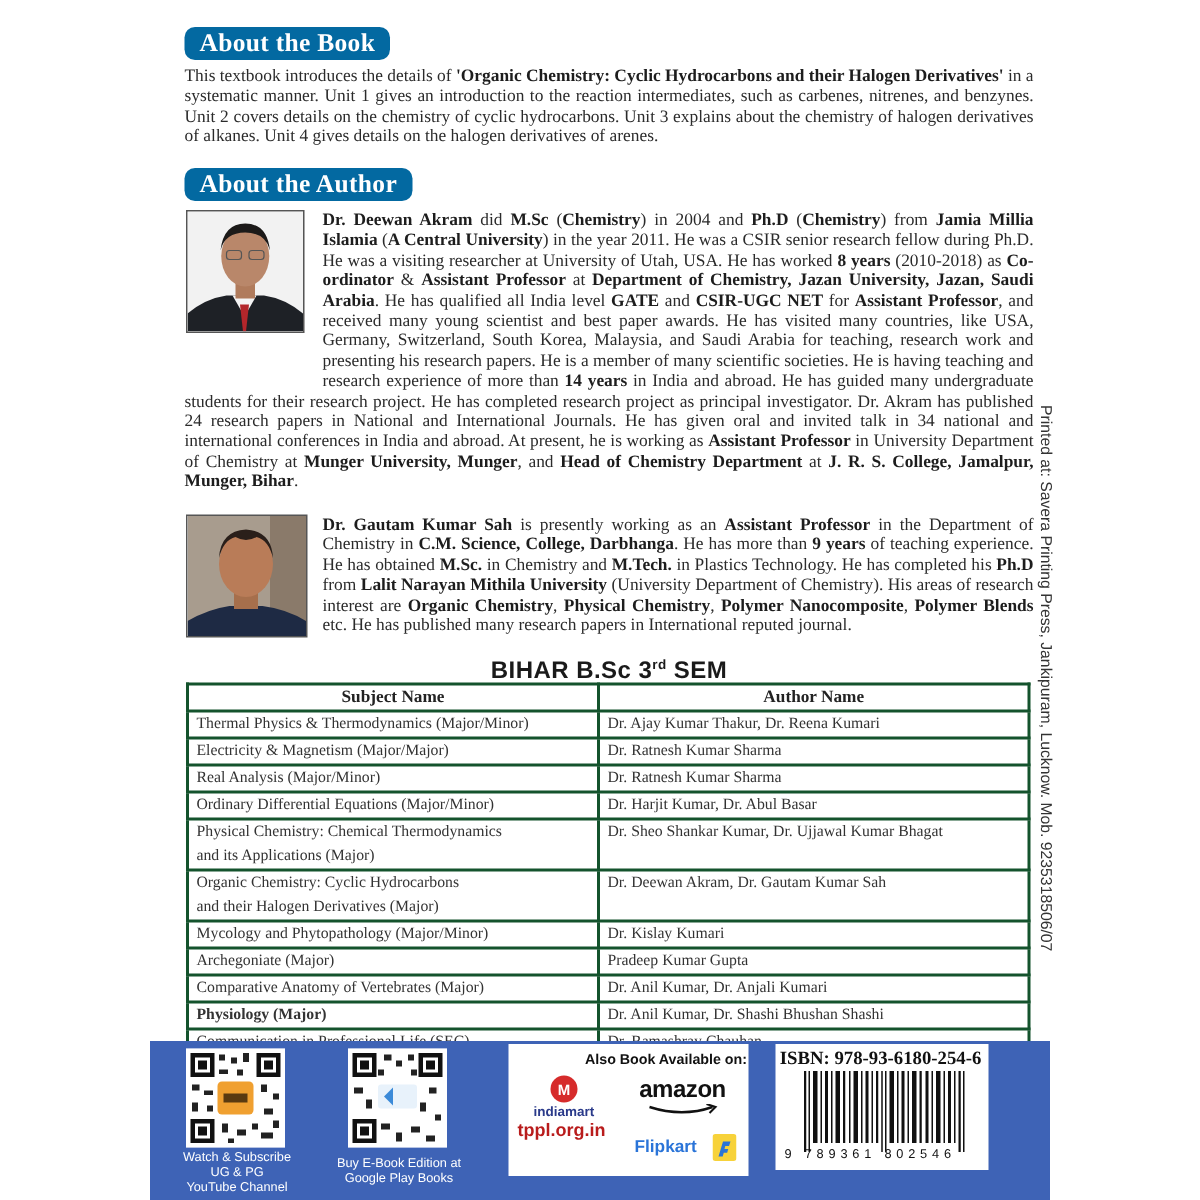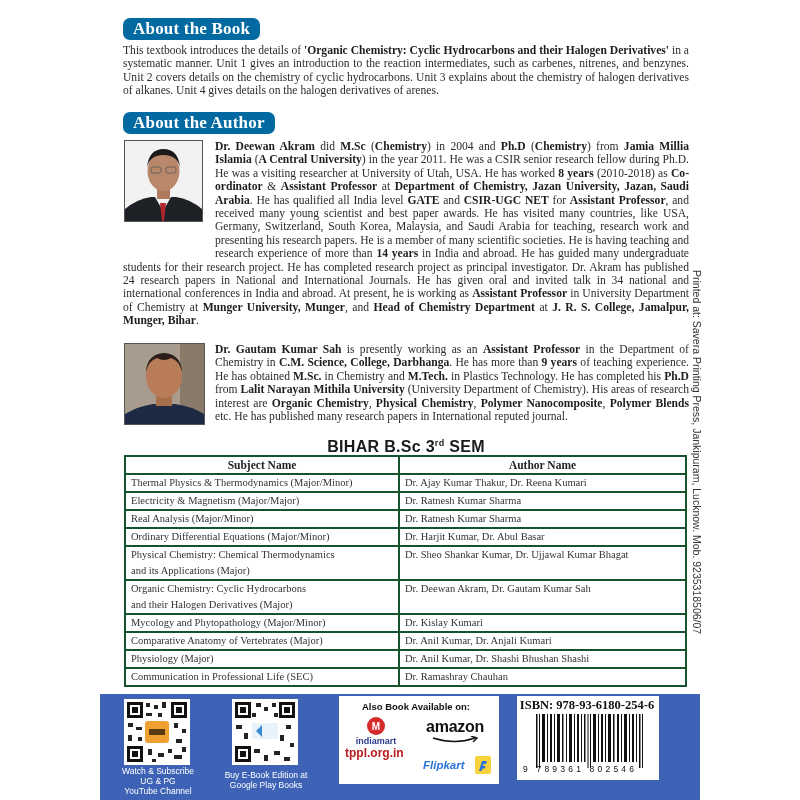--- a/index.html
+++ b/index.html
@@ -107,25 +107,29 @@
         <tr>
           <td class="c1" style="white-space: pre-line;">Organic Chemistry: Cyclic Hydrocarbons
 and their Halogen Derivatives  (Major)</td>
           <td>Dr. Deewan Akram, Dr. Gautam Kumar Sah</td>
         </tr>
         <tr>
           <td class="c1" style="white-space: pre-line;">Mycology and Phytopathology  (Major/Minor)</td>
           <td>Dr. Kislay Kumari</td>
         </tr>
         <tr>
+          <td class="c1" style="white-space: pre-line;">Archegoniate (Major)</td>
+          <td>Pradeep Kumar Gupta</td>
+        </tr>
+        <tr>
           <td class="c1" style="white-space: pre-line;">Comparative Anatomy of Vertebrates (Major)</td>
           <td>Dr. Anil Kumar, Dr. Anjali Kumari</td>
         </tr>
         <tr>
-          <td class="c1" style="white-space: pre-line;">Physiology  (Major)</td>
+          <td class="c1" style="white-space: pre-line; font-weight: bold;">Physiology  (Major)</td>
           <td>Dr. Anil Kumar, Dr. Shashi Bhushan Shashi</td>
         </tr>
         <tr>
           <td class="c1" style="white-space: pre-line;">Communication in Professional Life  (SEC)</td>
           <td>Dr. Ramashray Chauhan</td>
         </tr>
       </tbody>
   </table>
 
   <div class="band"></div>
@@ -215,38 +219,38 @@
       <rect x="20" y="24" width="26" height="16" rx="2" fill="#e8f2fb"></rect>
       <path d="M24 32 L30 26 L30 38 Z" fill="#3b8ad8"></path>
     </svg>
   </div>
   <div class="qrlabel" style="left:218px; top:770px; width:96px;">
     <div>Buy E-Book Edition at</div>
     <div>Google Play Books</div>
   </div>
 
   <div class="avail">
-    <div style="position:absolute; left:0; top:5px; width:154px; text-align:center; font-family:'Liberation Sans',sans-serif; font-weight:bold; font-size:9.5px; color:#111;">Also Book Available on:</div>
+    <div style="position:absolute; left:0; top:5px; width:154px; text-align:center; font-family:'Liberation Sans',sans-serif; font-weight:bold; font-size:9.5px; color:#111;padding-left:28px;">Also Book Available on:</div>
     <div style="position:absolute; left:12px; top:20px; width:50px; height:34px;">
       <svg width="50" height="34" viewBox="0 0 50 34">
         <circle cx="25" cy="10" r="9" fill="#d62b2b"></circle>
         <text x="25" y="14" font-size="10" font-weight="bold" fill="#fff" text-anchor="middle" font-family="Liberation Sans, sans-serif">M</text>
       </svg>
       <div style="position:absolute; left:0; top:20px; width:50px; text-align:center; font-family:'Liberation Sans',sans-serif; font-weight:bold; font-size:9px; color:#2a3a8a;">indiamart</div>
     </div>
     <div style="position:absolute; left:80px; top:22px; width:72px; height:30px;">
       <div style="font-family:'Liberation Sans',sans-serif; font-weight:bold; font-size:16px; color:#111; text-align:center; letter-spacing:-0.3px;">amazon</div>
       <svg width="72" height="8" viewBox="0 0 72 8" style="position:absolute; left:0; top:18px;">
         <path d="M14 2 Q36 9 56 2" stroke="#111" stroke-width="1.6" fill="none"></path>
         <path d="M52 0 L58 2 L54 6" stroke="#111" stroke-width="1.4" fill="none"></path>
       </svg>
     </div>
     <div style="position:absolute; left:6px; top:50px; font-family:'Liberation Sans',sans-serif; font-weight:bold; font-size:12px; color:#b91c1c;">tppl.org.in</div>
     <div style="position:absolute; left:84px; top:59px; width:70px; height:22px;">
-      <span style="position:absolute; left:0; top:4px; font-family:'Liberation Sans',sans-serif; font-weight:bold; font-style:italic; font-size:11.5px; color:#2a74d8;">Flipkart</span>
+      <span style="position:absolute; left:0; top:4px; font-family:'Liberation Sans',sans-serif; font-weight:bold; font-size:11.5px; color:#2a74d8;">Flipkart</span>
       <svg width="16" height="18" viewBox="0 0 16 18" style="position:absolute; left:52px; top:1px;">
         <rect width="16" height="18" rx="2" fill="#f7d23a"></rect>
         <path d="M4 15 L7 5 L12 5 L11 8 L8.5 8 L8 10 L10.5 10 L9.8 12.5 L7.5 12.5 L6.8 15 Z" fill="#2a74d8"></path>
       </svg>
     </div>
   </div>
 
   <div class="isbn">
     <div style="position:absolute; left:0; top:2px; width:140px; text-align:center; font-family:'Liberation Serif',serif; font-weight:bold; font-size:12.5px; color:#111;">ISBN: 978-93-6180-254-6</div>
     <svg width="126" height="56" viewBox="0 0 126 56" style="position:absolute; left:9px; top:18px;">

